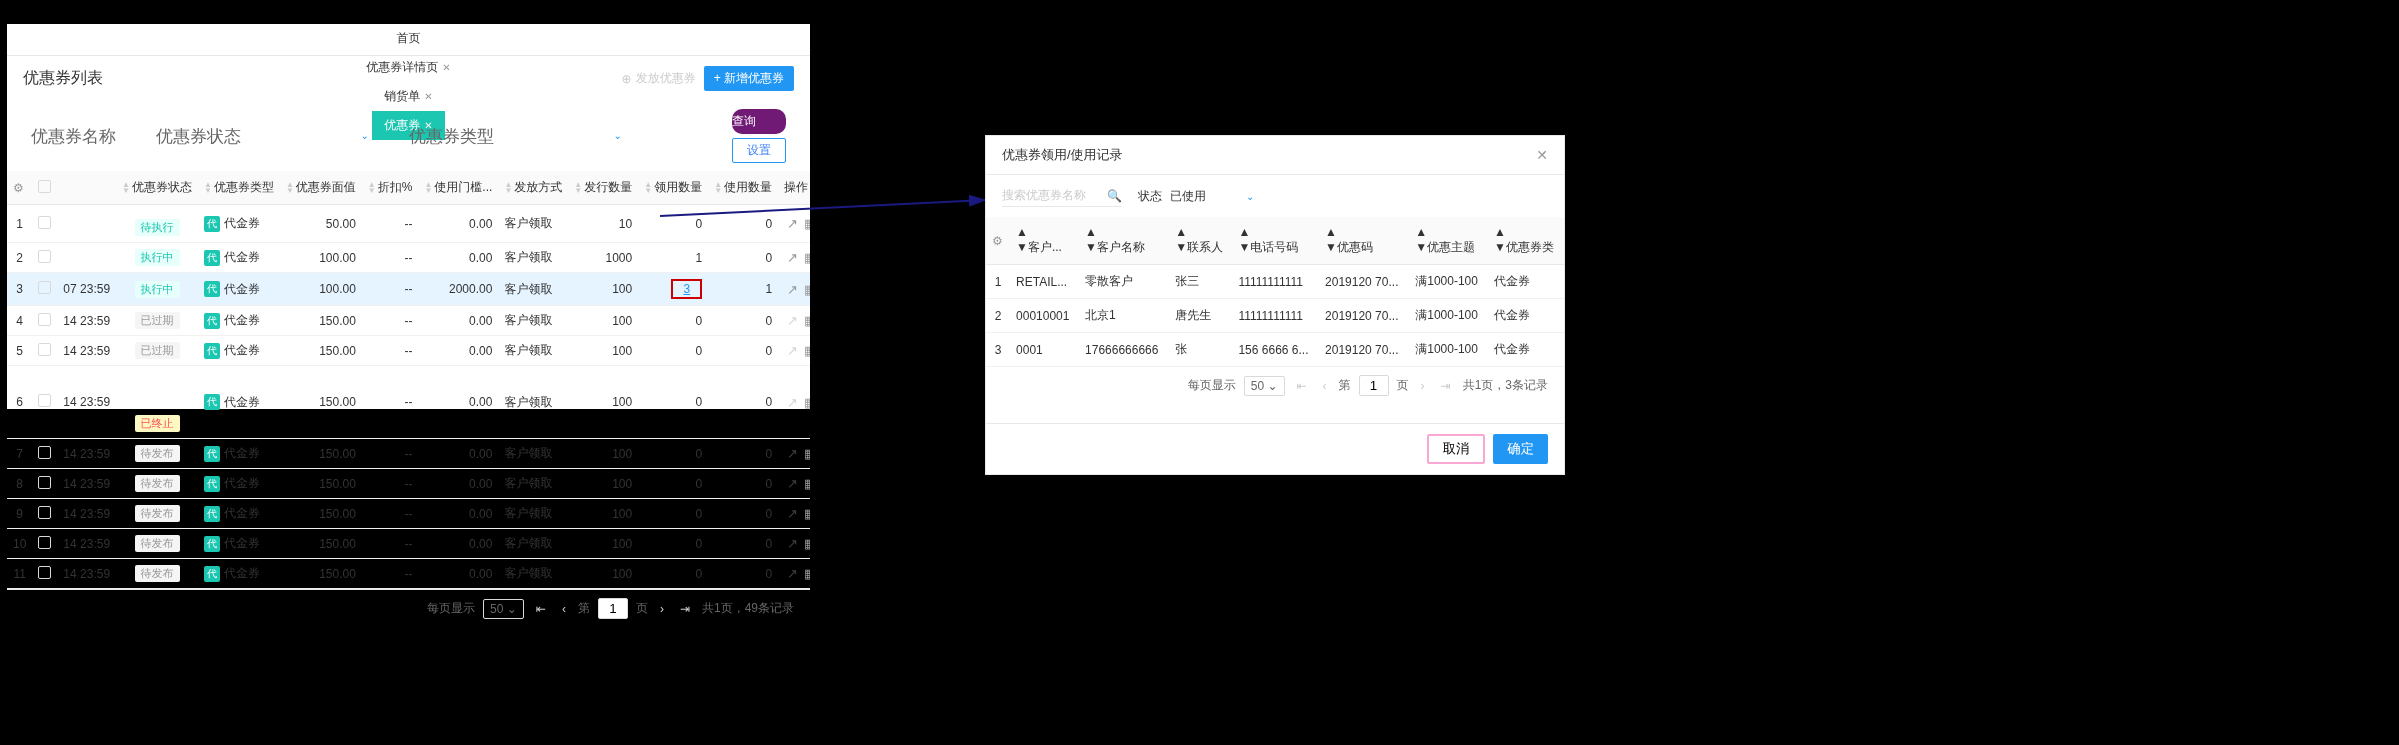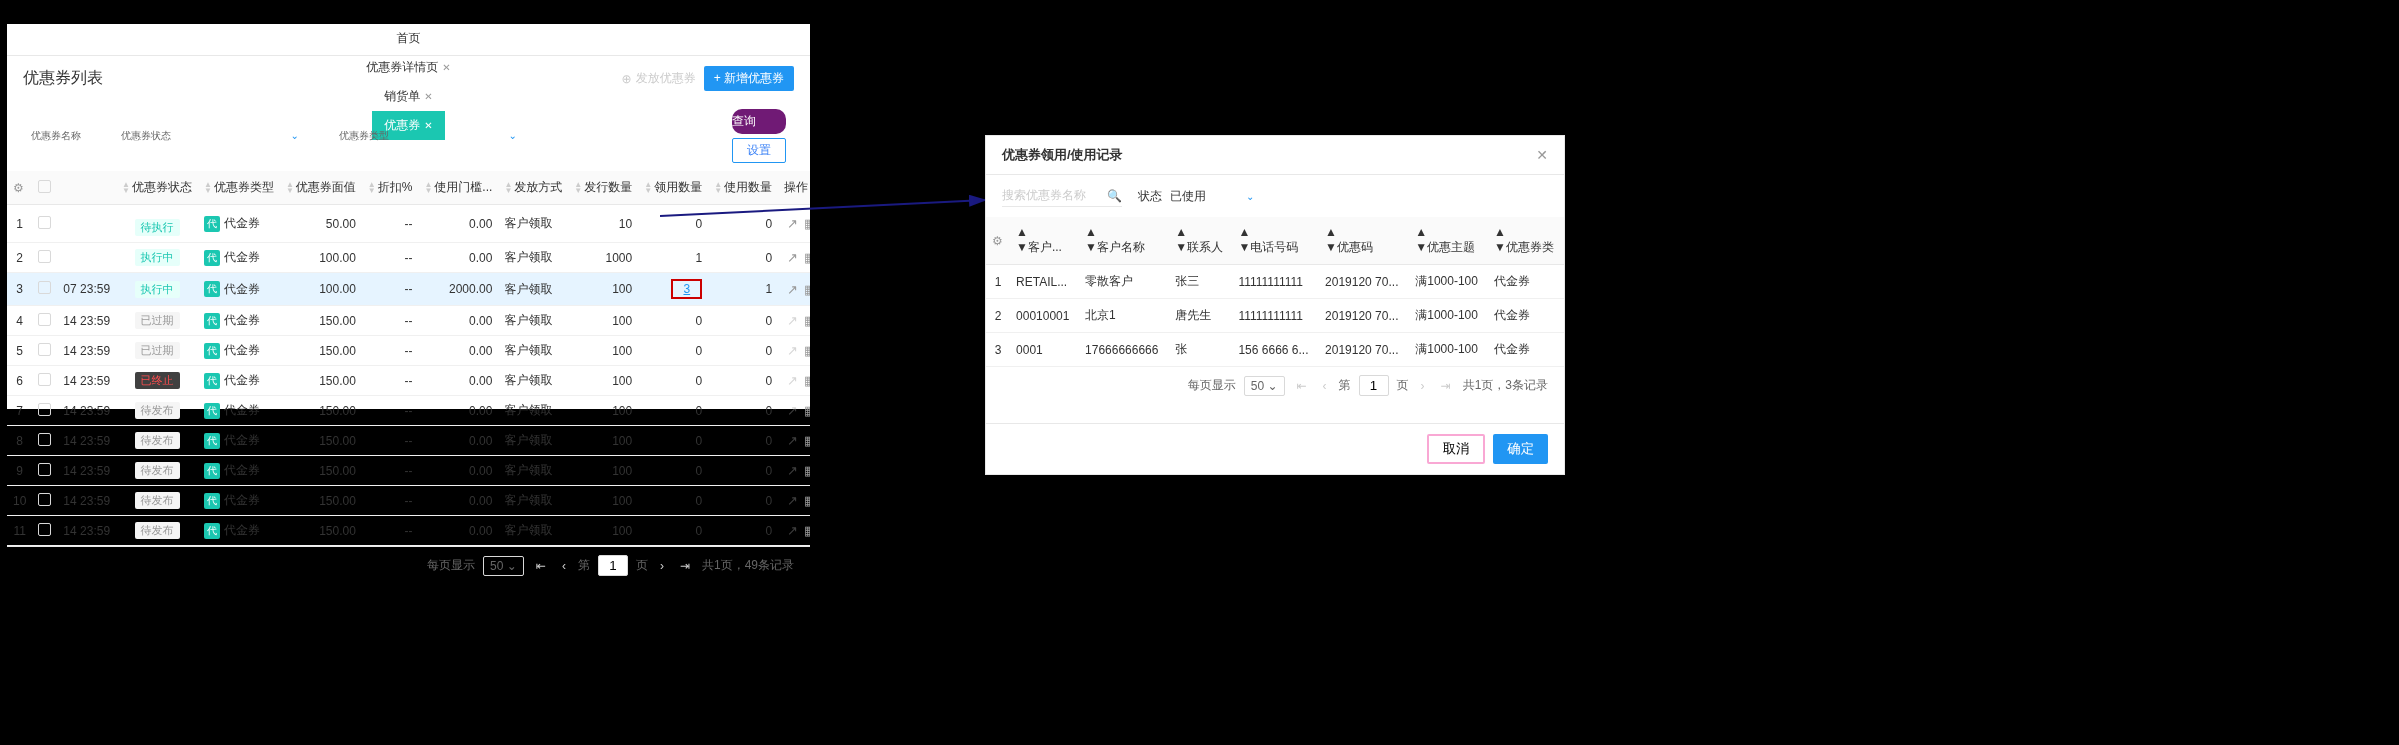--- a/index.html
+++ b/index.html
@@ -14,61 +14,61 @@
     .tab.active .tab-close { color: #fff; }
     
     .page-header { display: flex; justify-content: space-between; align-items: center; padding: 10px 16px; }
     .page-title { font-size: 16px; font-weight: 500; text-align: right; }
     .header-actions { display: flex; gap: 8px; align-items: center; }
     .btn-text { color: #ccc; font-size: 12px; display: flex; align-items: center; gap: 4px; cursor: pointer; }
     .btn-primary { background: #2196f3; color: #fff; padding: 4px 10px; border-radius: 2px; cursor: pointer; font-size: 12px; }
     
     .filter-row { display: flex; align-items: center; padding: 8px 24px; gap: 40px; }
     .filter-item { display: flex; align-items: center; gap: 8px; }
-    .filter-label { color: #666; font-size: 10px; }
+    .filter-label { color: #666; font-size: 17px; }
     .filter-select { border: none; border-bottom: 1px solid transparent; width: 120px; color: #999; display: flex; justify-content: space-between; align-items: center; cursor: pointer; }
     .filter-actions { margin-left: auto; display: flex; flex-direction: column; gap: 4px; }
     .btn-search { background: #701a75; color: #fff; padding: 4px 0; border-radius: 10px; cursor: pointer; font-size: 12px; }
     .btn-setting { border: 1px solid #2196f3; color: #3b82f6; background: #fff; padding: 3px 14px; border-radius: 2px; cursor: pointer; font-size: 12px; }
     
     .table-container { overflow: hidden; }
     .table { width: 100%; border-collapse: collapse; }
     .table th { background: #fafafa; padding: 8px 6px; text-align: left; font-weight: 500; font-size: 12px; color: #333; border-bottom: 1px solid #e8e8e8; white-space: nowrap; position: relative; }
     .table th .sort-icons { display: inline-block; vertical-align: middle; margin-right: 2px; color: #ccc; font-size: 8px; line-height: 6px; }
     .table td { padding: 6px; font-size: 12px; border-bottom: 1px solid #f0f0f0; white-space: nowrap; }
     .table tr.highlighted { background: #e6f4ff; }
     .checkbox { width: 13px; height: 13px; border: 1px solid #d9d9d9; border-radius: 2px; display: inline-block; cursor: pointer; }
     .gear-icon { color: #999; cursor: pointer; }
     
     .status-badge { padding: 1px 6px; border-radius: 2px; font-size: 11px; display: inline-block; }
     .status-pending { background: #e6fffa; color: #1bc7b1; margin-top: 8px; }
     .status-running { background: #e6fffa; color: #1bc7b1; }
     .status-expired { background: #f5f5f5; color: #999; }
-    .status-terminated { background: #404040; color: #ff4d4f; }
+    .status-terminated { background: #fef9c3; color: #ff4d4f; margin-top: 43px; }
     .status-unpublished { background: #f5f5f5; color: #999; }
     
     .type-icon { display: inline-block; width: 16px; height: 16px; background: #1bc7b1; color: #fff; text-align: center; line-height: 16px; border-radius: 2px; font-size: 10px; margin-right: 4px; vertical-align: middle; }
     
     .txt-r { text-align: right; }
     .txt-c { text-align: center; }
     
     .highlighted-cell { border: 2px solid #cc0000; padding: 1px 10px; display: inline-block; color: #2196f3; text-decoration: underline; cursor: pointer; }
     
     .action-icon { color: #999; cursor: pointer; margin: 0 3px; font-size: 13px; }
     
     .pagination { display: flex; align-items: center; justify-content: flex-end; padding: 8px 16px; gap: 8px; font-size: 12px; color: #666; border-top: 1px solid #e8e8e8; }
     .page-select { border: 1px solid #d9d9d9; padding: 2px 6px; border-radius: 2px; cursor: pointer; }
     .page-btn { color: #ccc; cursor: pointer; padding: 0 4px; }
     .page-input { width: 30px; border: 1px solid #d9d9d9; text-align: center; padding: 2px; border-radius: 2px; }
     
     .arrow { position: absolute; left: 660px; top: 194px; pointer-events: none; }
     
     .modal { position: absolute; left: 985px; top: 135px; width: 580px; height: 340px; background: #fff; border: 1px solid #e8e8e8; box-shadow: 0 4px 12px rgba(0,0,0,0.15); }
     .modal-header { display: flex; justify-content: space-between; align-items: center; padding: 10px 16px; border-bottom: 1px solid #e8e8e8; }
-    .modal-title { font-size: 13px; font-weight: 700; }
+    .modal-title { font-size: 13px; font-weight: 400; }
     .modal-close { cursor: pointer; color: #999; font-size: 14px; }
     .modal-filter { display: flex; align-items: center; padding: 10px 16px; gap: 16px; }
     .search-box { display: flex; align-items: center; border-bottom: 1px solid #e8e8e8; padding: 2px 0; width: 120px; }
     .search-input { border: none; outline: none; font-size: 12px; flex: 1; color: #ccc; }
     .search-icon { color: #2196f3; cursor: pointer; }
     .status-select { display: flex; align-items: center; gap: 8px; }
     .select-box { color: #333; display: flex; align-items: center; gap: 40px; cursor: pointer; }
     .chevron { color: #2196f3; font-size: 10px; }
     
     .modal-table { width: 100%; border-collapse: collapse; }

